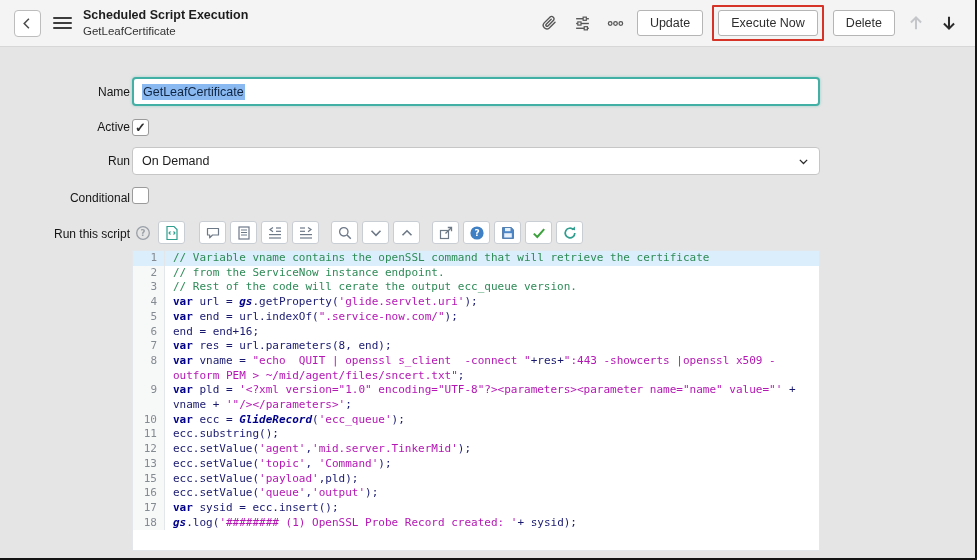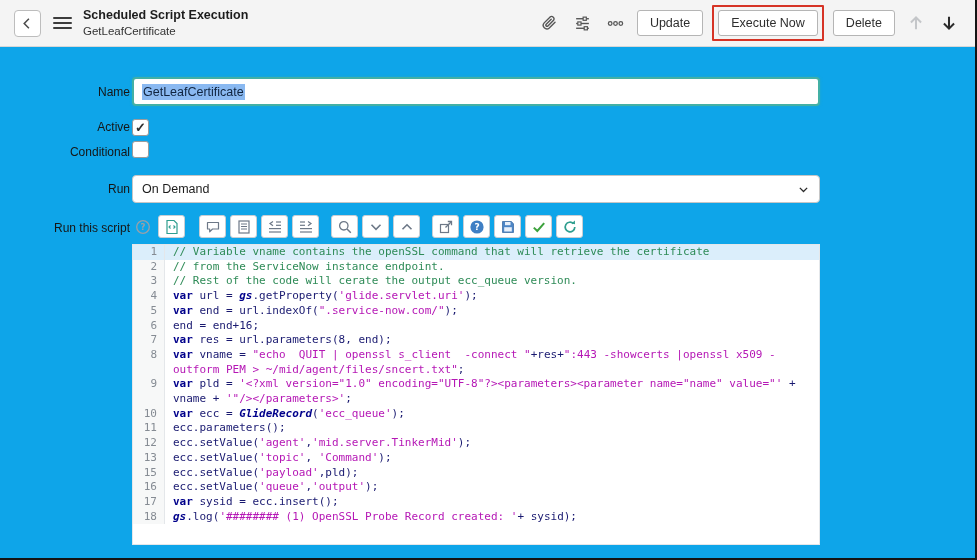--- a/index.html
+++ b/index.html
@@ -1,18 +1,18 @@
 <!DOCTYPE html>
 <html style="--focus: #43b0a5; --selection: #8ab9f1; --annotation: #d63426; --comment: #2e8b57; --keyword: #00008b; --builtin: #00008b; --string: #b517b5; --plain: #191970;"><head>
 <meta charset="utf-8">
 <style>
   * { margin:0; padding:0; box-sizing:border-box; }
   html,body { background:#fff; }
   body { font-family:"Liberation Sans", sans-serif; }
-  .page { width:977px; height:560px; position:relative; background:#0ea5e9; overflow:hidden;
+  .page { width:977px; height:560px; position:relative; background:#e5e5e5; overflow:hidden;
           border-right:2px solid #141414; border-bottom:2px solid #141414; }
 
   
   .hdr { height:47px; background:#f4f4f4; border-bottom:1px solid #d7d7d7;
          display:flex; align-items:center; padding:0 14px; }
   .back-btn { width:27px; height:27px; border:1px solid #bdbdbd; border-radius:4px;
               background:#fff; display:flex; align-items:center; justify-content:center; cursor:pointer; }
   .hamburger { width:19px; margin-left:12px; cursor:pointer; }
   .hamburger i { display:block; height:2px; background:#3c3c3c; margin:3px 0; border-radius:1px; }
   .titles { margin-left:11px; line-height:1.25; }
@@ -32,21 +32,21 @@
   .row { display:flex; align-items:center; margin-bottom:12px; }
   .row > label { width:132px; text-align:right; padding-right:2px; font-size:12px; color:#161616; flex:0 0 132px; }
   .field { width:688px; }
   .text-input { width:688px; height:29px; border:2px solid var(--focus,#43b0a5); border-radius:4px;
                 background:#fff; display:flex; align-items:center; padding:0 8px; font-size:12.5px;
                 box-shadow:0 0 3px rgba(63,176,165,.45); cursor:text; }
   .text-input .sel { background:var(--selection,#8ab9f1); color:#10243f; padding:1px 1px; }
   .checkbox { width:17px; height:17px; border:1px solid #9b9b9b; border-radius:3px; background:#fff;
               display:inline-flex; align-items:center; justify-content:center; font-size:13px; color:#2f2f2f; cursor:pointer; }
   .checkbox.checked::after { content:"✓"; font-weight:bold; line-height:1; }
-  .row.r-active { margin-bottom:5px; }
+  .row.r-active { margin-bottom:11px; }
   .row.r-cond { margin-bottom:13px; }
   .select { width:688px; height:28px; border:1px solid #c6c6c6; border-radius:4px; background:#fff;
             display:flex; align-items:center; padding:0 9px; font-size:12.5px; color:#1c1c1c; cursor:pointer; }
   .select .chev { margin-left:auto; display:flex; }
 
   
   .row.script { align-items:flex-start; }
   .row.script > label { padding-top:6px; }
   .toolbar { display:flex; align-items:center; gap:4px; margin-bottom:6px; }
   .ed-btn { width:27px; height:23px; background:#fff; border:1px solid #c9ced4; border-radius:3px;
@@ -141,39 +141,39 @@
           <span class="sel">GetLeafCertificate</span>
         </div>
       </div>
     </div>
 
     <div class="row r-active">
       <label>Active</label>
       <div class="field"><span class="checkbox checked"></span></div>
     </div>
 
-    <div class="row r-cond">
-      <label>Conditional</label>
-      <div class="field"><span class="checkbox"></span></div>
-    </div>
-
     <div class="row">
       <label>Run</label>
       <div class="field">
         <div class="select">
           <span>On Demand</span>
           <span class="chev">
             <svg viewBox="0 0 16 16" width="13" height="13">
                 <path d="M3.5 6 L8 10.5 L12.5 6" fill="none" stroke="#2b2b2b" stroke-width="1.6"></path>
               </svg>
           </span>
         </div>
       </div>
     </div>
 
+    <div class="row r-cond">
+      <label>Conditional</label>
+      <div class="field"><span class="checkbox"></span></div>
+    </div>
+
     <div class="row script">
       <label>Run this script</label>
       <div class="field">
         <div class="toolbar">
             <button class="ed-btn plain">
               <svg viewBox="0 0 16 16" width="16" height="16">
                 <circle cx="8" cy="8" r="6.3" fill="none" stroke="#9aa0a8" stroke-width="1.3"></circle>
                 <text x="8" y="11.2" font-size="8.5" text-anchor="middle" fill="#9aa0a8" font-family="DejaVu Sans, sans-serif" font-weight="bold">?</text>
               </svg>
             </button>
@@ -307,21 +307,21 @@
               <div class="code-line">
                 <span class="ln">9</span>
                 <span class="code"><span class="tk-k">var</span><span class="tk-p"> pld = </span><span class="tk-s">'&lt;?xml version="1.0" encoding="UTF-8"?&gt;&lt;parameters&gt;&lt;parameter name="name" value="'</span><span class="tk-p"> + vname + </span><span class="tk-s">'"/&gt;&lt;/parameters&gt;'</span><span class="tk-p">;</span></span>
               </div>
               <div class="code-line">
                 <span class="ln">10</span>
                 <span class="code"><span class="tk-k">var</span><span class="tk-p"> ecc = </span><span class="tk-b">GlideRecord</span><span class="tk-p">(</span><span class="tk-s">'ecc_queue'</span><span class="tk-p">);</span></span>
               </div>
               <div class="code-line">
                 <span class="ln">11</span>
-                <span class="code"><span class="tk-p">ecc.parameters();</span></span>
+                <span class="code"><span class="tk-p">ecc.substring();</span></span>
               </div>
               <div class="code-line">
                 <span class="ln">12</span>
                 <span class="code"><span class="tk-p">ecc.setValue(</span><span class="tk-s">'agent'</span><span class="tk-p">,</span><span class="tk-s">'mid.server.TinkerMid'</span><span class="tk-p">);</span></span>
               </div>
               <div class="code-line">
                 <span class="ln">13</span>
                 <span class="code"><span class="tk-p">ecc.setValue(</span><span class="tk-s">'topic'</span><span class="tk-p">, </span><span class="tk-s">'Command'</span><span class="tk-p">);</span></span>
               </div>
               <div class="code-line">

